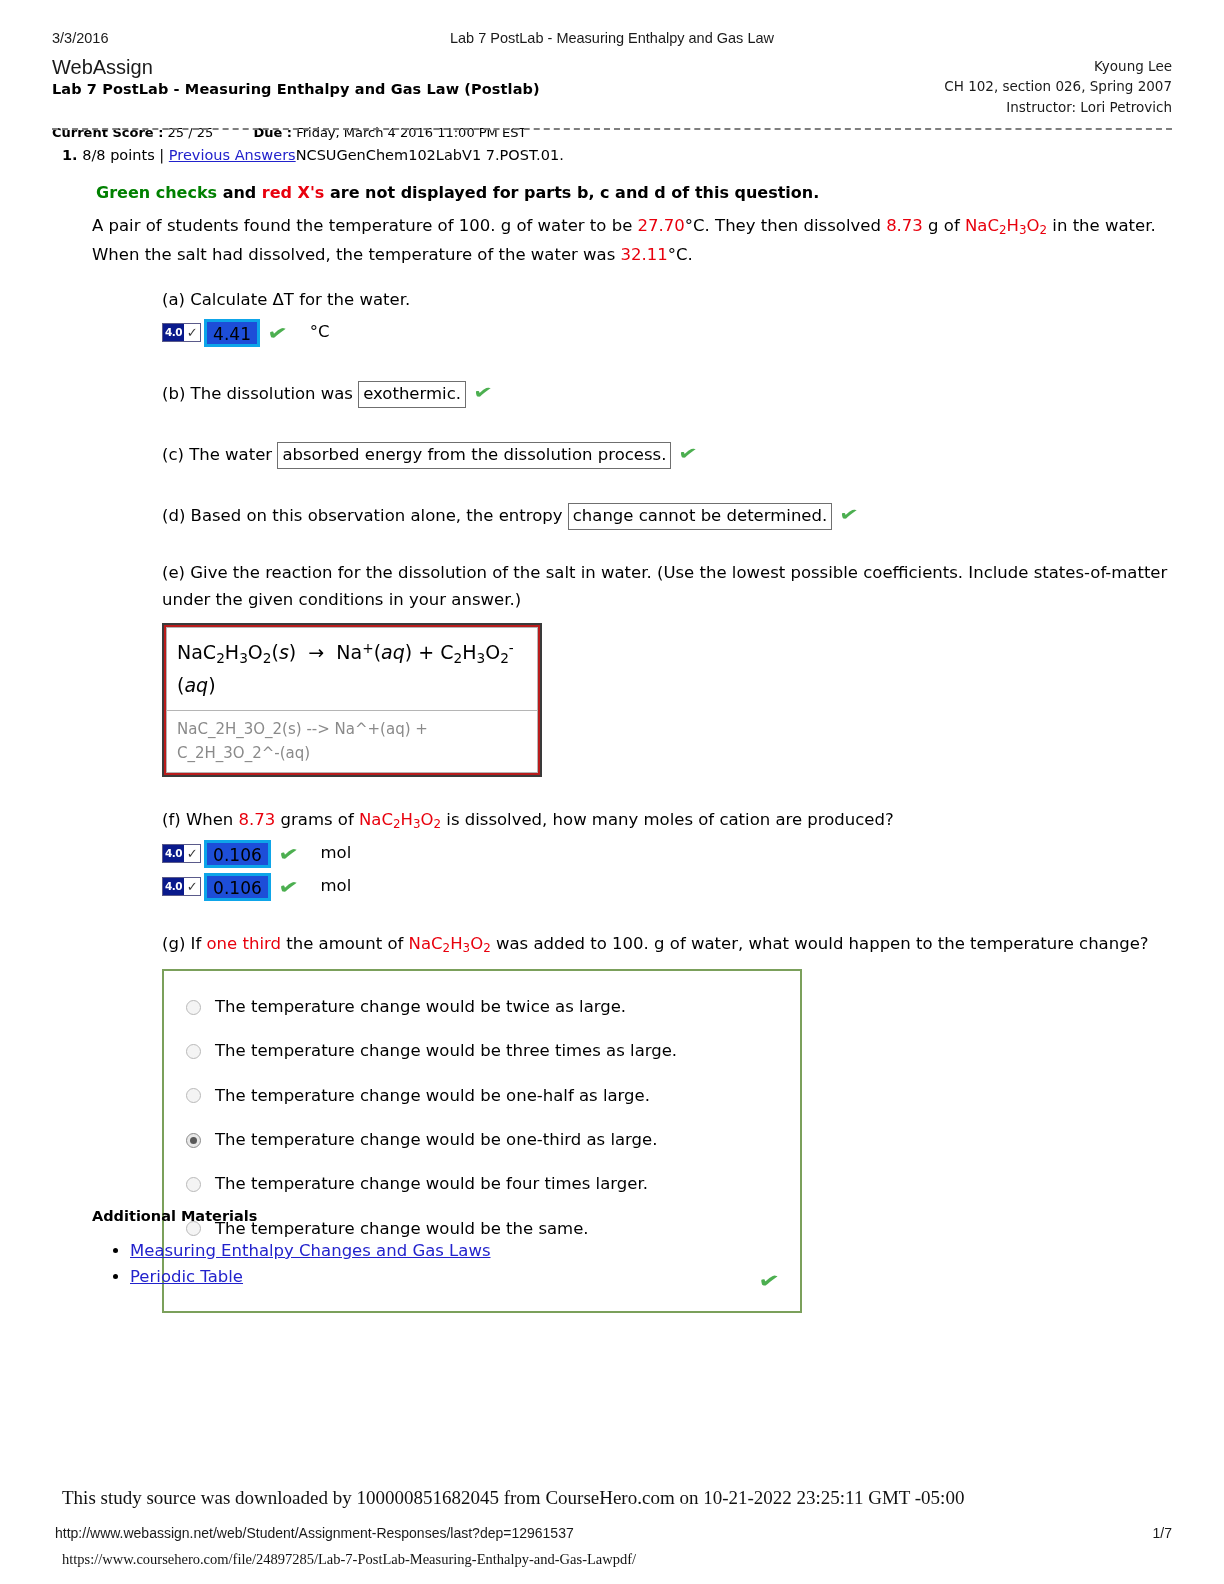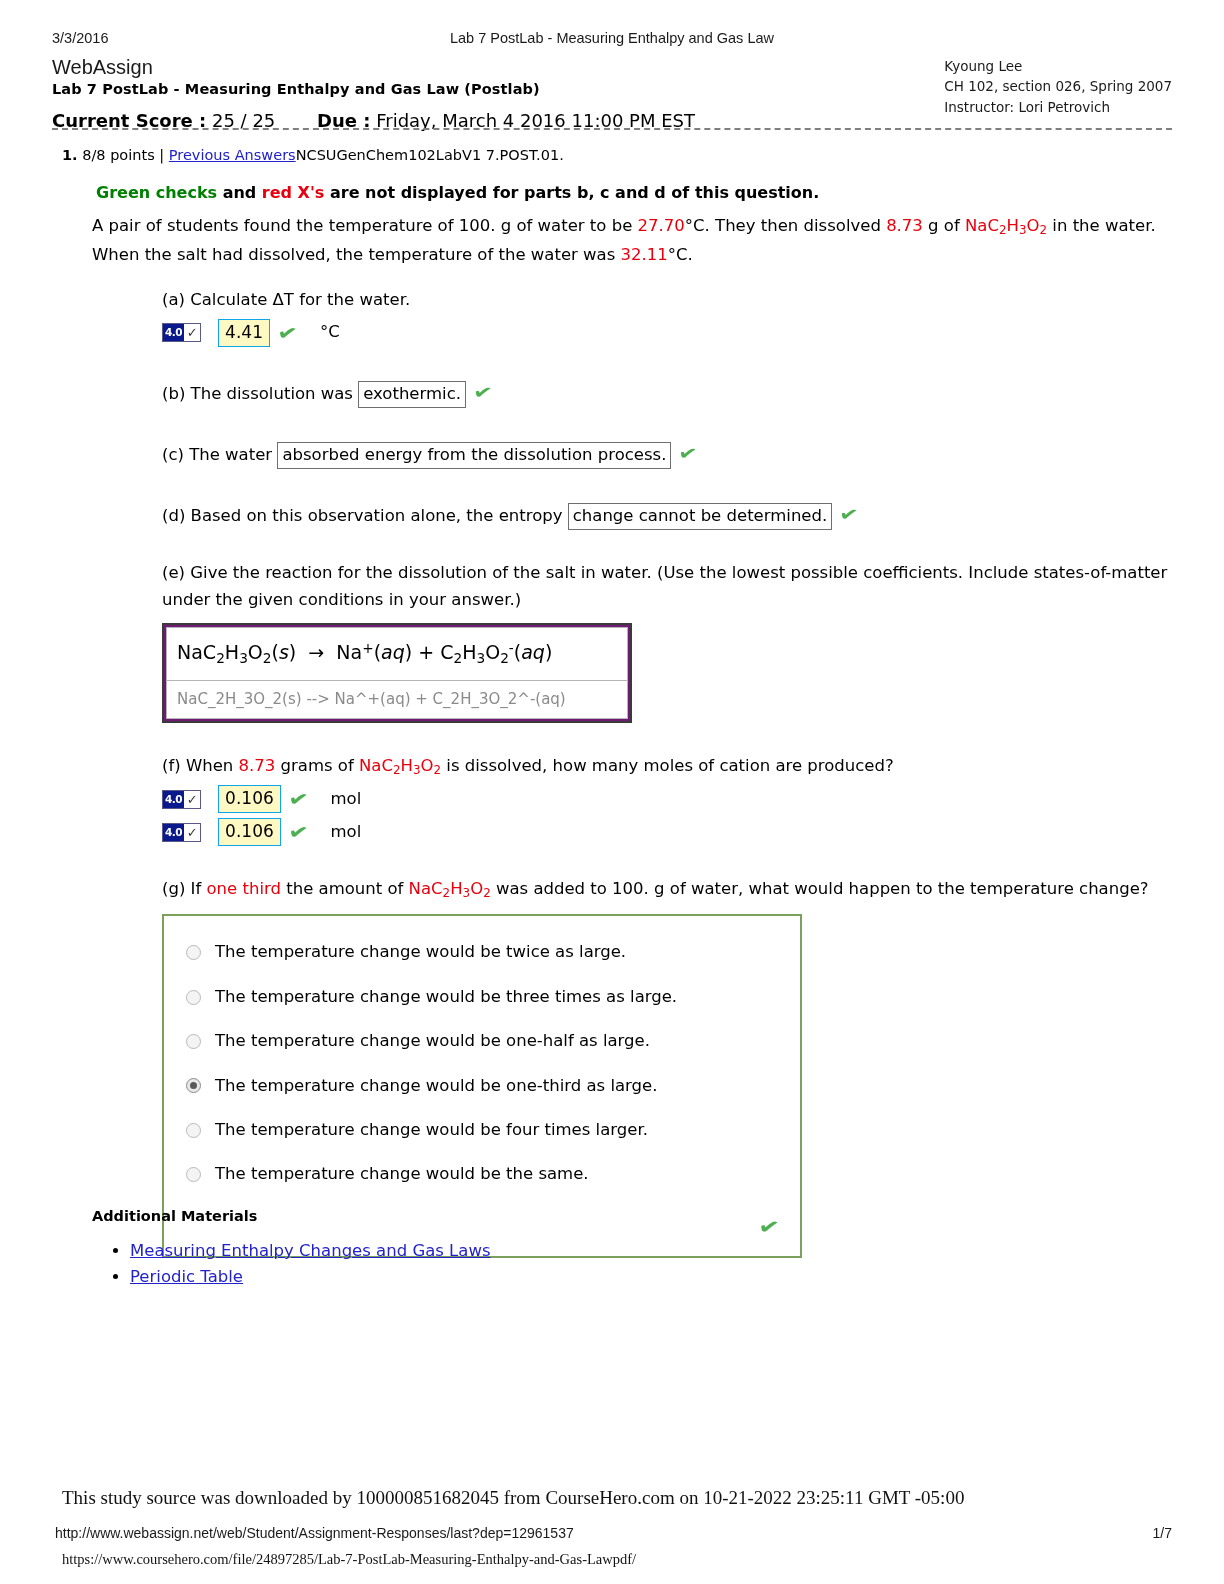--- a/index.html
+++ b/index.html
@@ -56,31 +56,31 @@
     color: #1a1a1a;
     line-height: 1.15;
   }
   .wa-assignment {
     font-size: 14.5px;
     font-weight: bold;
     margin-top: 2px;
     letter-spacing: .1px;
   }
   .wa-meta {
-    margin-top: 13px;
-    font-size: 18px;
+    margin-top: 28px;
+    font-size: 13px;
   }
   .wa-meta .lbl { font-weight: bold; }
   .wa-meta .due-wrap { margin-left: 36px; }
 
   .wa-user {
     position: absolute;
     top: 0px;
     right: 0px;
-    text-align: left;
+    text-align: right;
     font-size: 13.5px;
     line-height: 1.5;
     color: #1a1a1a;
   }
 
   .divider {
     position: absolute;
     top: 128px;
     left: 52px;
     right: 52px;
@@ -156,29 +156,29 @@
   .pts-badge .pts-check {
     background: #ffffff;
     color: #3a3a3a;
     width: 16px;
     text-align: center;
     font-size: 13px;
     line-height: 17px;
   }
 
   .ans-box {
-    border: 1px solid #0ea5e9;
-    background: #fef9c3;
+    border: 3px solid #0ea5e9;
+    background: #1d4ed8;
     font-size: 17px;
     padding: 2px 6px 3px 6px;
     min-width: 52px;
     box-sizing: border-box;
     height: 28px;
     line-height: 21px;
-    margin-left: 17px;
+    margin-left: 3px;
     font-family: "DejaVu Sans", sans-serif;
   }
 
   .check {
     color: #4caf50;
     font-size: 20px;
     margin-left: 9px;
     line-height: 1;
     font-weight: bold;
     transform: rotate(8deg) scaleX(1.2);
@@ -202,23 +202,23 @@
     font-weight: bold;
     display: inline-block;
     transform: rotate(8deg) scaleX(1.2);
   }
 
   .part-block { margin-top: 30px; }
 
   
   .eqn-wrap {
     border: 2px solid #3a3a3a;
-    width: 470px;
+    width: 380px;
     margin-top: 10px;
-    background: #701a75;
+    background: #b91c1c;
     box-sizing: border-box;
     padding: 2px;
   }
   .eqn-render {
     border: 1px solid #b5b5b5;
     padding: 9px 10px 10px 10px;
     font-size: 19px;
     font-family: "DejaVu Sans", sans-serif;
     background: #fff;
   }

